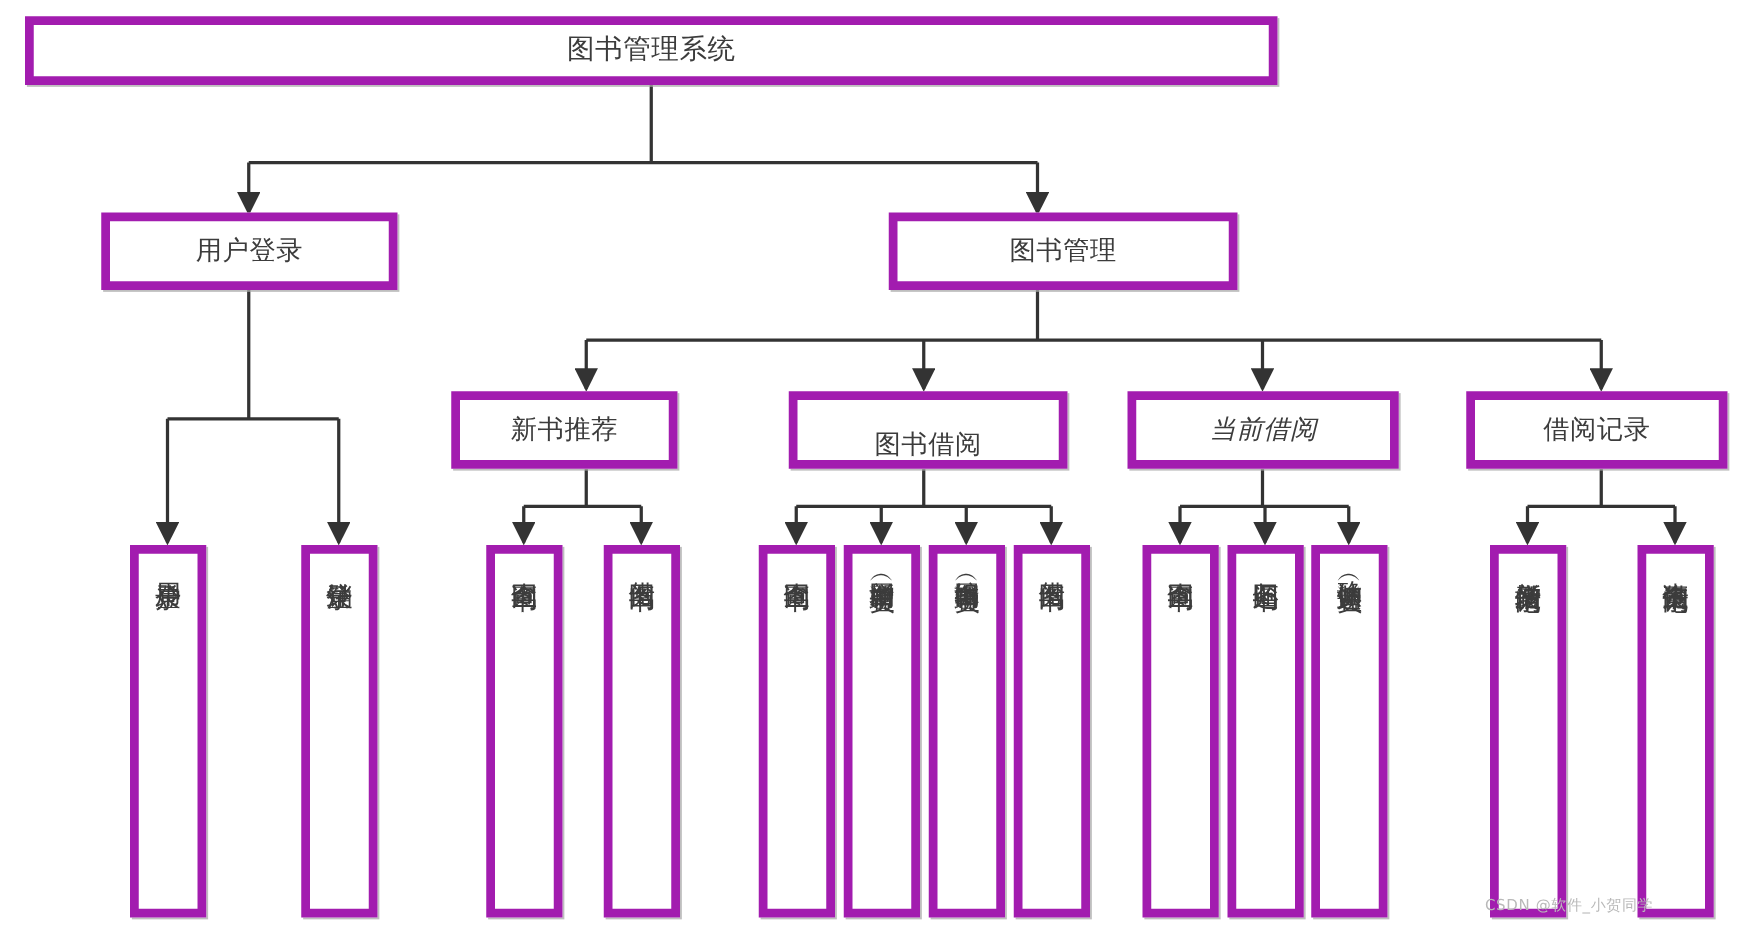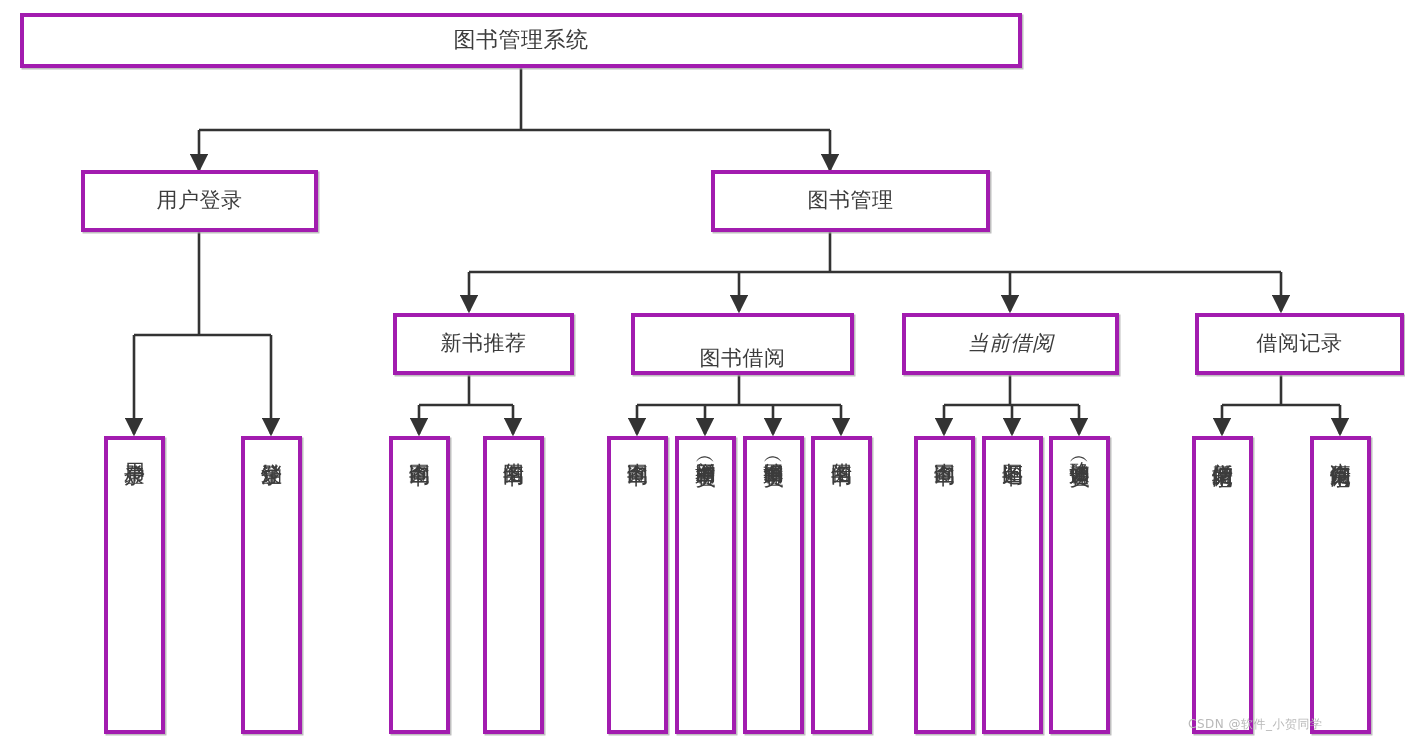--- a/index.html
+++ b/index.html
@@ -24,21 +24,21 @@
     left: 0;
     top: 0;
     width: 1405px;
     height: 747px;
     pointer-events: none;
   }
   .node {
     position: absolute;
     box-sizing: border-box;
     background: #ffffff;
-    border: 4px solid #a21caf;
+    border: 7px solid #a21caf;
     box-shadow: 1.5px 1.5px 0 0 rgba(170,170,170,0.75);
     display: flex;
     align-items: center;
     justify-content: center;
     color: #3c3c3c;
     z-index: 2;
   }
   .node .label {
     display: block;
     text-align: center;
@@ -136,30 +136,30 @@
     <span class="label">图书管理系统</span>
   </div>
 
   <div class="node horiz" style="left:81px; top:170px; width:237px; height:62px;">
     <span class="label">用户登录</span>
   </div>
   <div class="node horiz" style="left:711px; top:170px; width:279px; height:62px;">
     <span class="label">图书管理</span>
   </div>
 
-  <div class="node horiz" style="left:361px; top:313px; width:181px; height:62px;margin-left:32px;">
+  <div class="node horiz" style="left:361px; top:313px; width:181px; height:62px;">
     <span class="label">新书推荐</span>
   </div>
   <div class="node horiz" style="left:631px; top:313px; width:223px; height:62px;align-items:flex-end;">
     <span class="label">图书借阅</span>
   </div>
   <div class="node horiz" style="left:902px; top:313px; width:217px; height:62px;font-style:italic;">
     <span class="label">当前借阅</span>
   </div>
-  <div class="node horiz" style="left:1173px; top:313px; width:209px; height:62px;margin-left:22px;">
+  <div class="node horiz" style="left:1173px; top:313px; width:209px; height:62px;">
     <span class="label">借阅记录</span>
   </div>
 
   <div class="node vert" style="left:104px; top:436px; width:61px; height:298px;">
     <span class="label">用户登录</span>
   </div>
   <div class="node vert" style="left:241px; top:436px; width:61px; height:298px;">
     <span class="label">注销登录</span>
   </div>
 

